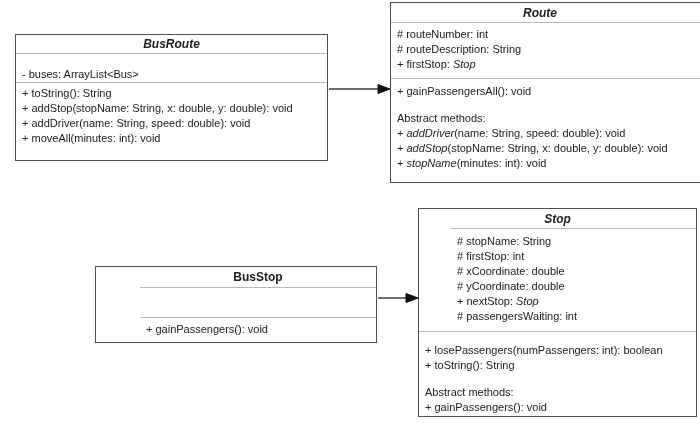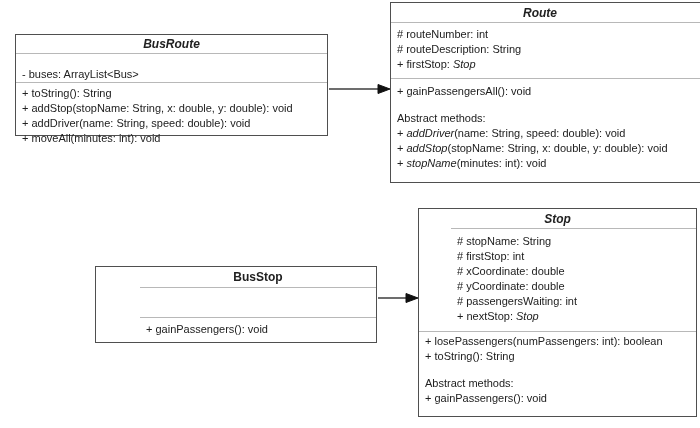--- a/index.html
+++ b/index.html
@@ -46,21 +46,21 @@
     pointer-events: none;
   }
   #arrows line { stroke: #3d3d3d; stroke-width: 1.5; }
   #arrows polygon { fill: #111111; stroke: #111111; }
 </style>
 </head>
 <body>
 
 <div id="canvas">
 
-  <div class="uml-class" style="left:15px; top:34px; width:313px; height:102px;">
+  <div class="uml-class" style="left:15px; top:34px; width:313px; height:127px;">
     <div class="uml-title abstract" style="height:18px;">BusRoute</div>
     <div class="compartment" style="height:29px; padding-top:13px;">
       <div class="row">- buses: ArrayList&lt;Bus&gt;</div>
     </div>
     <div class="compartment" style="height:63px; padding-top:3px;">
       <div class="row">+ toString(): String</div>
       <div class="row">+ addStop(stopName: String, x: double, y: double): void</div>
       <div class="row">+ addDriver(name: String, speed: double): void</div>
       <div class="row">+ moveAll(minutes: int): void</div>
     </div>
@@ -91,24 +91,24 @@
     </div>
   </div>
 
   <div class="uml-class" style="left:418px; top:208px; width:279px; height:209px;">
     <div class="uml-title abstract" style="height:19px;">Stop</div>
     <div class="compartment" style="height:103px; padding-top:5px;margin-left:32px;">
       <div class="row"># stopName: String</div>
       <div class="row"># firstStop: int</div>
       <div class="row"># xCoordinate: double</div>
       <div class="row"># yCoordinate: double</div>
+      <div class="row"><span>+ nextStop: </span><span class="it">Stop</span></div>
       <div class="row"># passengersWaiting: int</div>
-      <div class="row"><span>+ nextStop: </span><span class="it">Stop</span></div>
     </div>
-    <div class="compartment" style="height:97px; padding-top:2px;">
+    <div class="compartment" style="height:97px; padding-top:11px;">
       <div class="row">+ losePassengers(numPassengers: int): boolean</div>
       <div class="row">+ toString(): String</div>
       <div class="row spacer"></div>
       <div class="row">Abstract methods:</div>
       <div class="row">+ gainPassengers(): void</div>
     </div>
   </div>
 
   <svg id="arrows" width="700" height="428" viewBox="0 0 700 428">
     <g>

